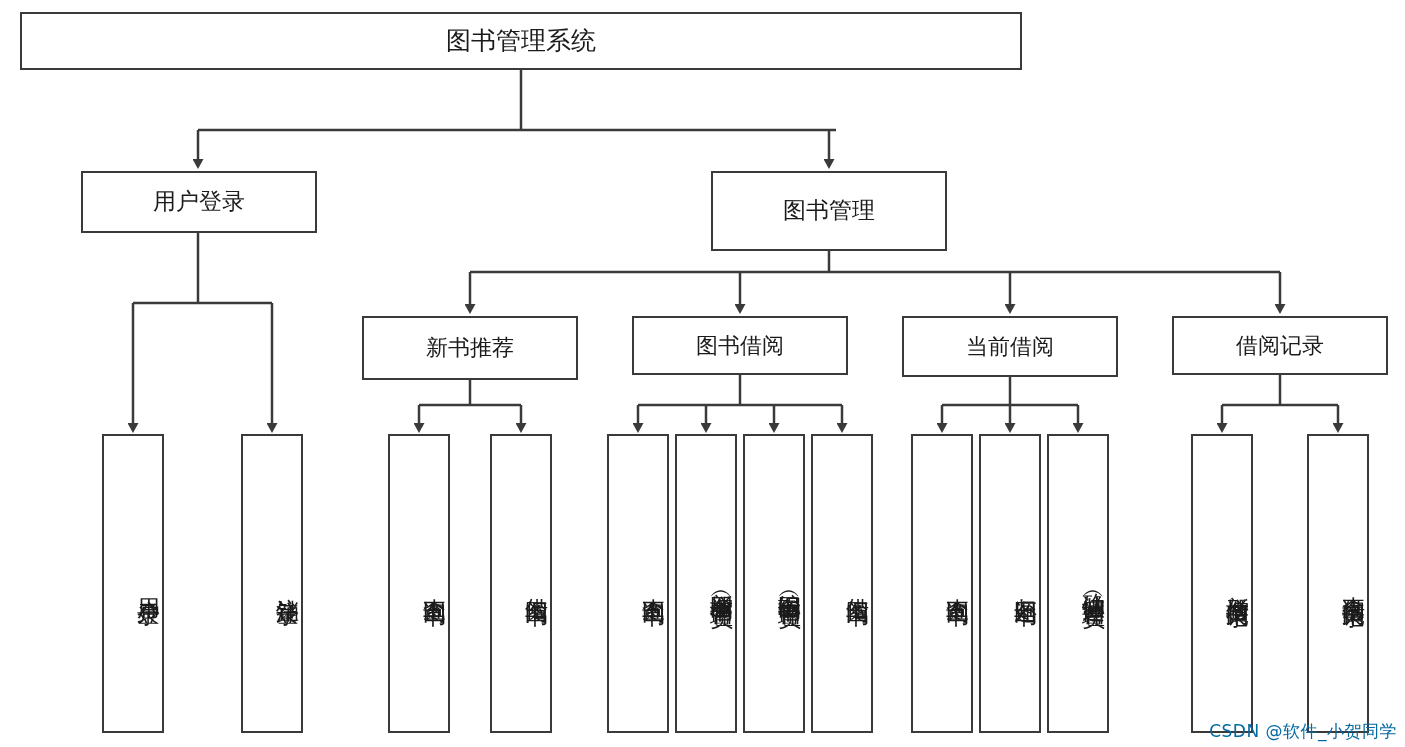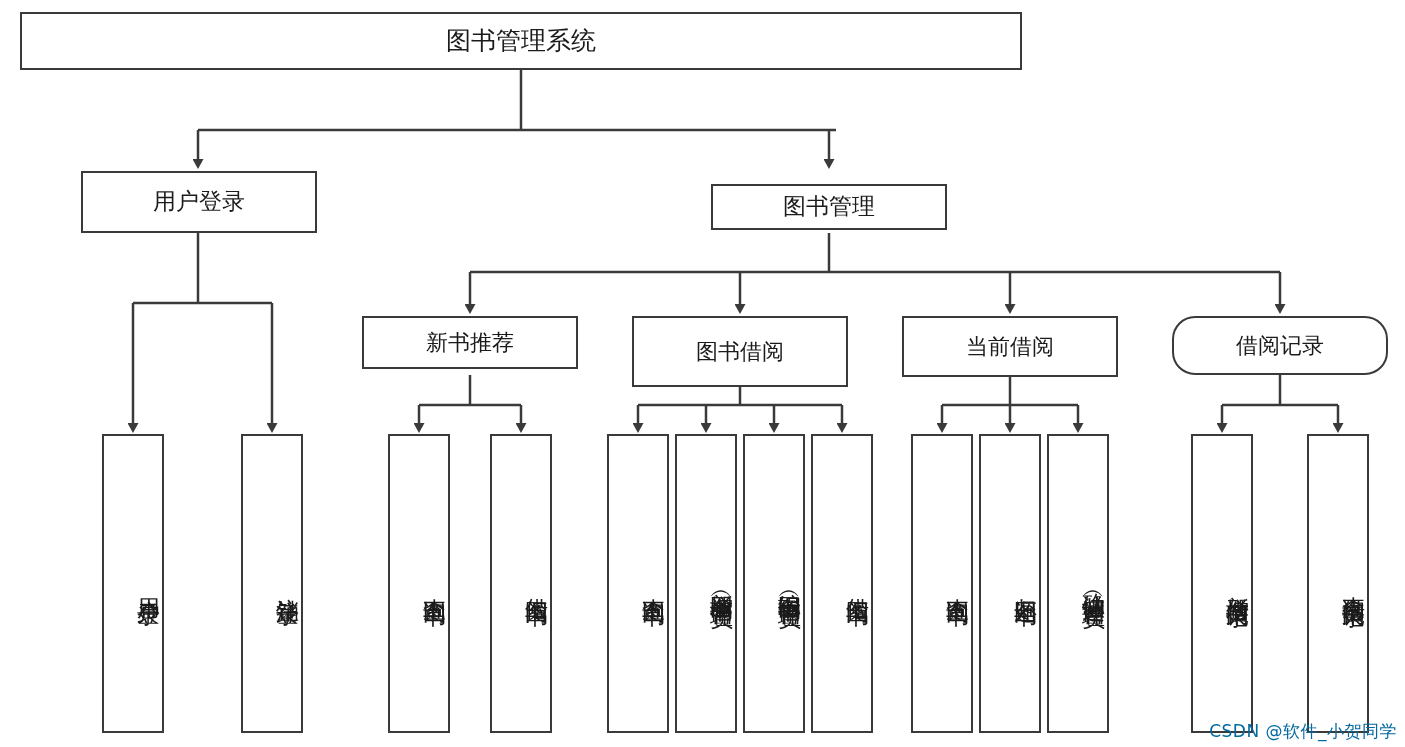--- a/index.html
+++ b/index.html
@@ -127,37 +127,37 @@
   </svg>
 
   <div class="node lvl1" style="left:20px; top:12px; width:1002px; height:58px;">
     <span>图书管理系统</span>
   </div>
 
   <div class="node lvl2" style="left:81px; top:171px; width:236px; height:62px;">
     <span>用户登录</span>
   </div>
 
-  <div class="node lvl2" style="left:711px; top:184px; width:236px; height:46px;">
+  <div class="node lvl2" style="left:711px; top:171px; width:236px; height:80px;">
     <span>图书管理</span>
   </div>
 
-  <div class="node lvl3" style="left:362px; top:316px; width:216px; height:53px;">
+  <div class="node lvl3" style="left:362px; top:316px; width:216px; height:64px;">
     <span>新书推荐</span>
   </div>
 
-  <div class="node lvl3" style="left:632px; top:316px; width:216px; height:71px;">
+  <div class="node lvl3" style="left:632px; top:316px; width:216px; height:59px;">
     <span>图书借阅</span>
   </div>
 
   <div class="node lvl3" style="left:902px; top:316px; width:216px; height:61px;">
     <span>当前借阅</span>
   </div>
 
-  <div class="node lvl3" style="left:1172px; top:316px; width:216px; height:59px;border-radius:23px;">
+  <div class="node lvl3" style="left:1172px; top:316px; width:216px; height:59px;">
     <span>借阅记录</span>
   </div>
 
   <div class="node leaf" style="left:102px; top:434px; width:62px; height:299px;">
     <span>用户登录</span>
   </div>
 
   <div class="node leaf" style="left:241px; top:434px; width:62px; height:299px;">
     <span>注销登录</span>
   </div>

